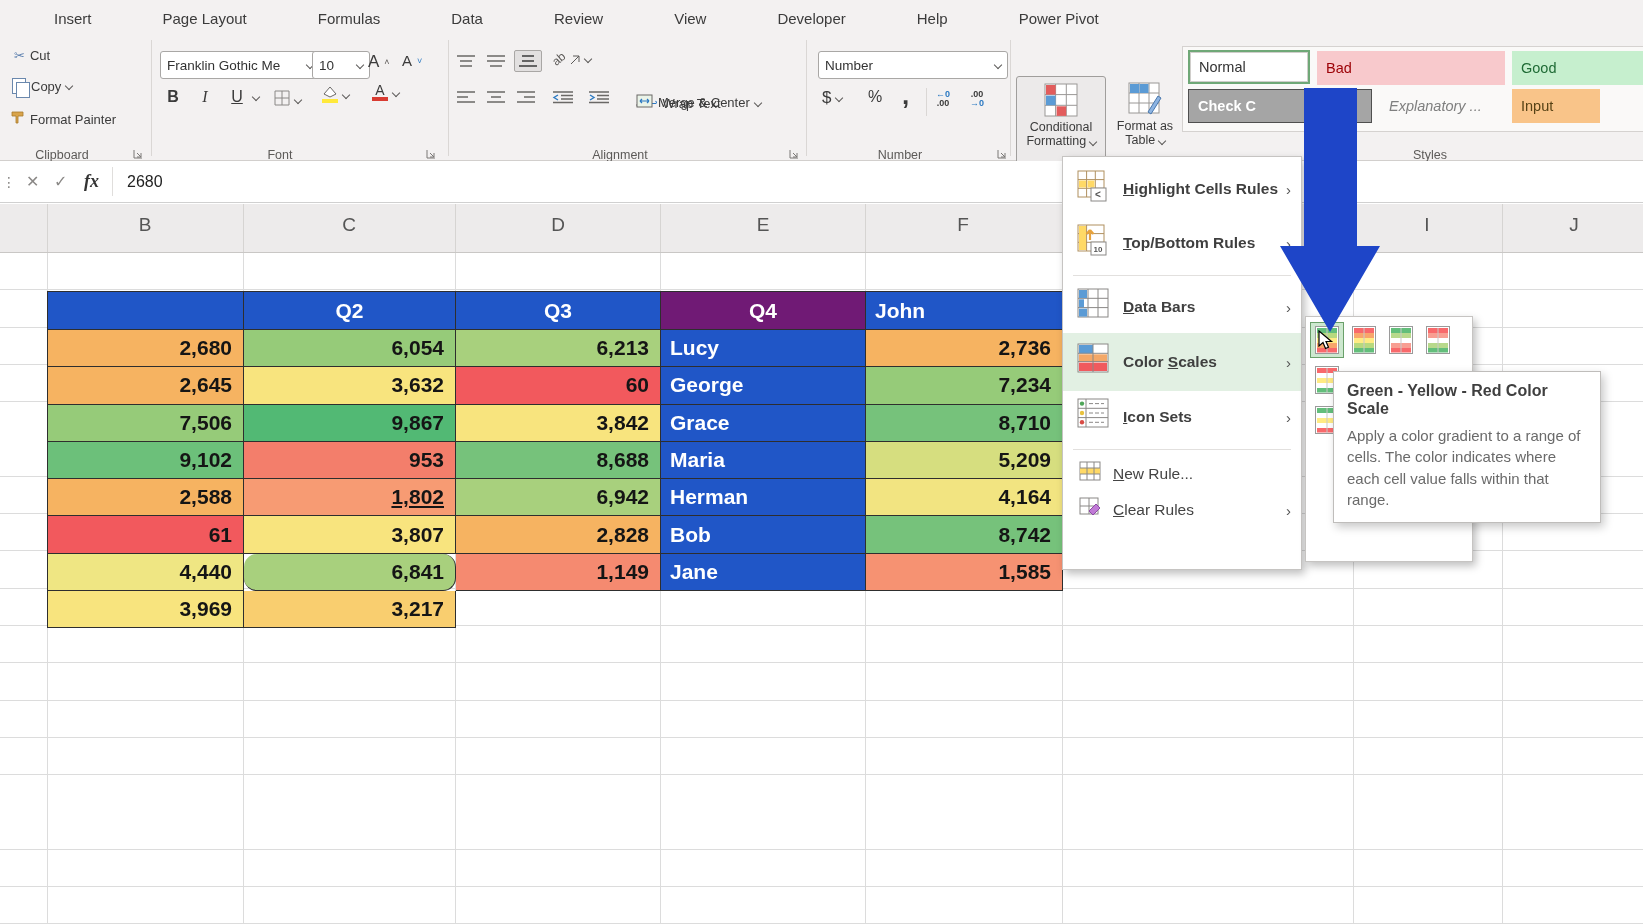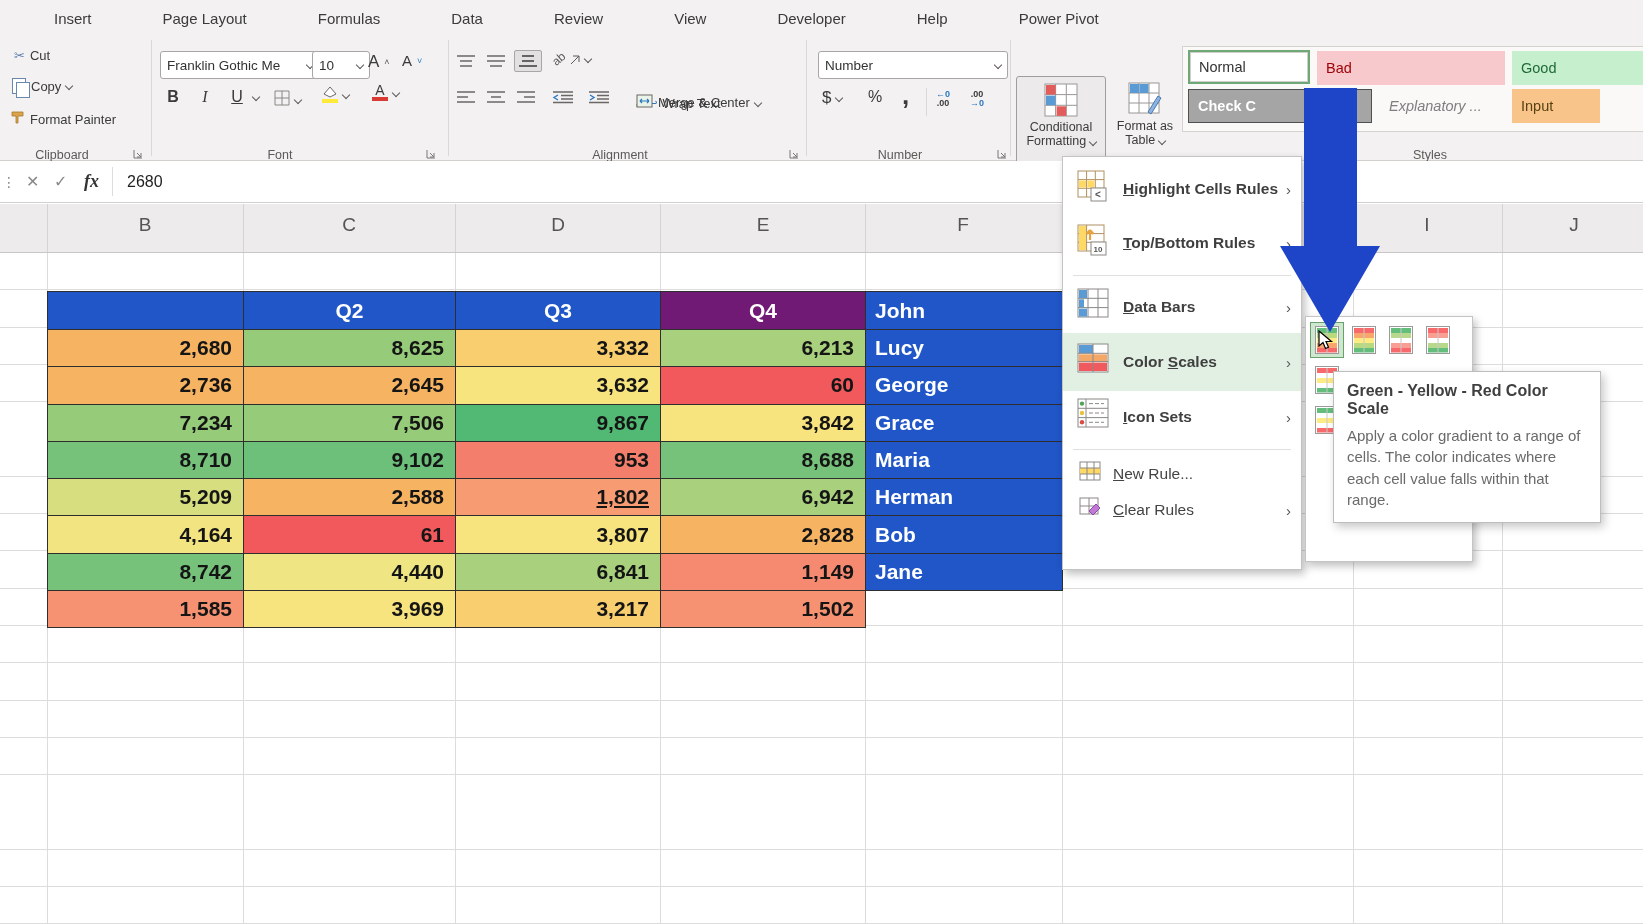--- a/index.html
+++ b/index.html
@@ -348,22 +348,21 @@
     <i class="vl" style="left:1502px;"></i>
 
   <div class="xtable">
     <div class="tc th" style="background-color: rgb(32, 86, 199);"></div>
     <div class="tc th" style="background-color: rgb(32, 86, 199);">Q2</div>
     <div class="tc th" style="background-color: rgb(32, 86, 199);">Q3</div>
     <div class="tc th" style="background-color: #701a75;">Q4</div>
 
     <div class="tc namec" style="background-color: rgb(32, 86, 199);">John</div>
     <div class="tc num" style="background-color: rgb(246, 179, 97);">2,680</div>
-    <div class="tc num" style="background-color: rgb(150, 203, 121);">8,625</div>
-    <div class="tc num" style="background-color: rgb(249, 206, 111);">3,332</div>
+    <div class="tc num" style="background-color: rgb(150, 203, 121);">6,054</div>
     <div class="tc num" style="background-color: rgb(168, 208, 125);">6,213</div>
 
     <div class="tc namec" style="background-color: rgb(32, 86, 199);">Lucy</div>
     <div class="tc num" style="background-color: rgb(246, 179, 97);">2,736</div>
     <div class="tc num" style="background-color: rgb(246, 179, 97);">2,645</div>
     <div class="tc num" style="background-color: rgb(248, 228, 126);">3,632</div>
     <div class="tc num" style="background-color: rgb(242, 89, 93);">60</div>
 
     <div class="tc namec" style="background-color: rgb(32, 86, 199);">George</div>
     <div class="tc num" style="background-color: rgb(150, 203, 121);">7,234</div>
@@ -385,28 +384,27 @@
 
     <div class="tc namec" style="background-color: rgb(32, 86, 199);">Herman</div>
     <div class="tc num" style="background-color: rgb(242, 228, 129);">4,164</div>
     <div class="tc num" style="background-color: rgb(242, 89, 93);">61</div>
     <div class="tc num" style="background-color: rgb(248, 228, 126);">3,807</div>
     <div class="tc num" style="background-color: rgb(246, 179, 97);">2,828</div>
 
     <div class="tc namec" style="background-color: rgb(32, 86, 199);">Bob</div>
     <div class="tc num" style="background-color: rgb(118, 194, 123);">8,742</div>
     <div class="tc num" style="background-color: rgb(239, 230, 131);">4,440</div>
-    <div class="tc num" style="background-color: rgb(168, 208, 125);">6,841</div>
+    <div class="tc num" style="background-color: rgb(168, 208, 125); border-radius: 13px;">6,841</div>
     <div class="tc num" style="background-color: rgb(245, 138, 112);">1,149</div>
 
     <div class="tc namec" style="background-color: rgb(32, 86, 199);">Jane</div>
     <div class="tc num" style="background-color: rgb(246, 146, 114);">1,585</div>
     <div class="tc num" style="background-color: rgb(248, 228, 126);">3,969</div>
     <div class="tc num" style="background-color: rgb(249, 206, 111);">3,217</div>
-    <div class="tc num" style="background-color: rgb(246, 146, 114);">1,502</div>
   </div>
 
   <div class="cfmenu">
     <div class="mitem" style="top:6px;height:52px;">
       <span class="mic">
         <svg width="34" height="34">
             <rect x="1" y="1" width="26" height="26" fill="#fff" stroke="#b0905f"></rect>
         <path d="M1 9.6 H27 M1 18.3 H27 M9.6 1 V27 M18.3 1 V27" stroke="#b0905f"></path>
         <rect x="2" y="10.5" width="7" height="7" fill="#ffd966"></rect>
             <rect x="10.5" y="10.5" width="7" height="7" fill="#ffd966"></rect>

